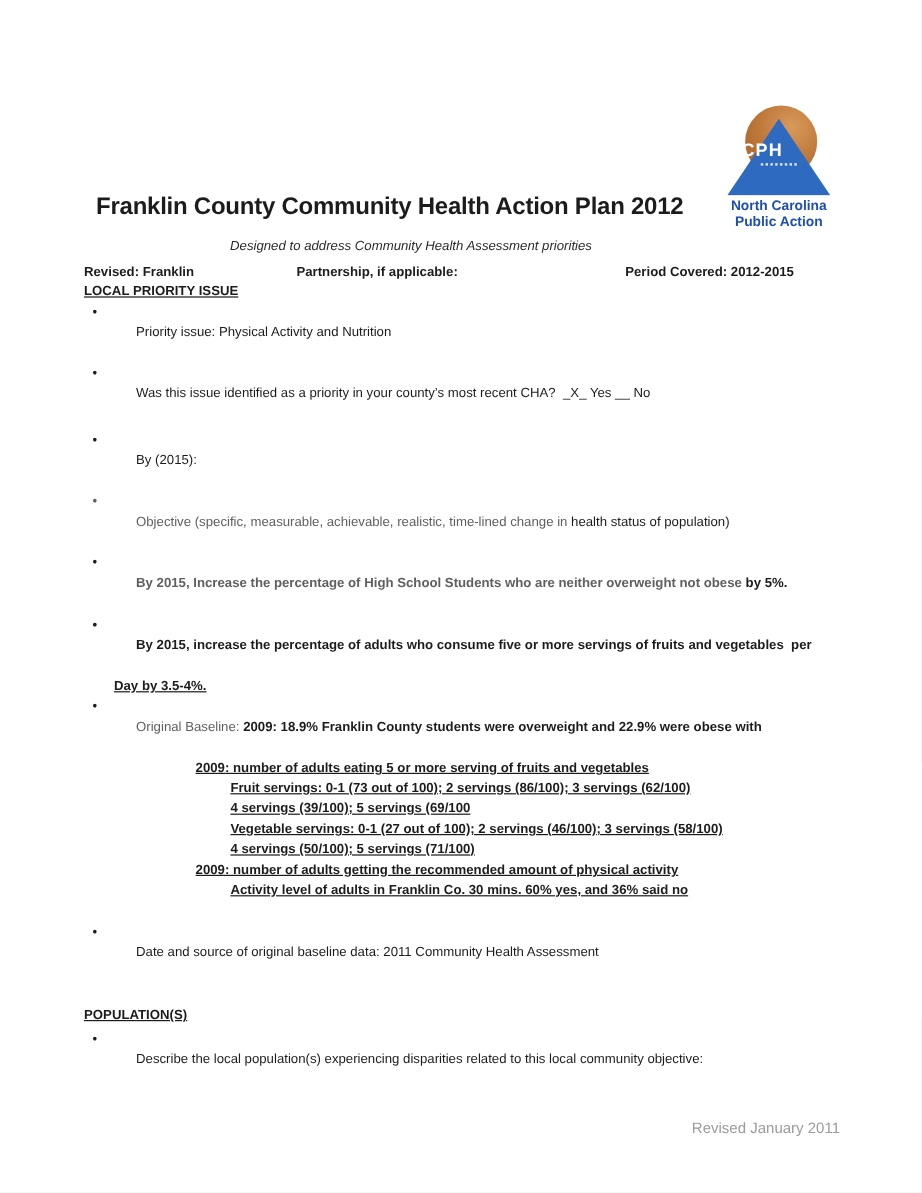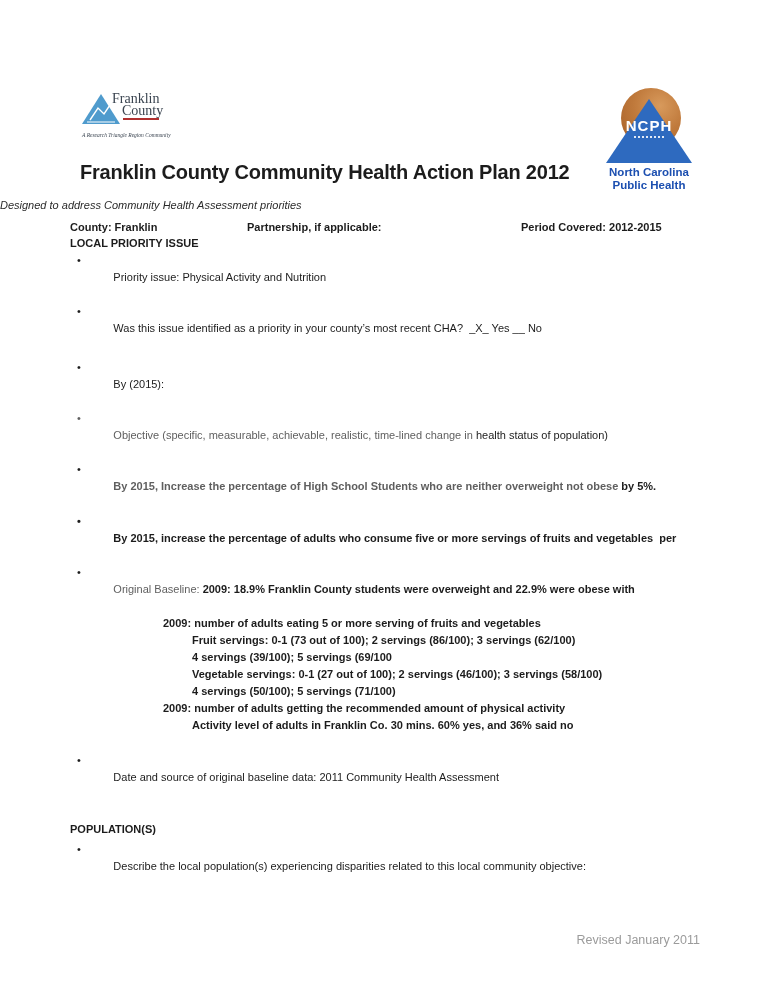--- a/index.html
+++ b/index.html
@@ -17,86 +17,69 @@
   .fr-n2{font-size:14px;margin-left:10px;margin-top:-1px;}
   .fr-redbar{width:36px;height:2px;background:#b03030;margin-left:11px;margin-top:1px;}
   .fr-tag{font-family:"Liberation Serif","DejaVu Serif",serif;font-style:italic;font-size:5.5px;color:#3a4450;margin-top:4px;white-space:nowrap;}
   
   .ncph{position:absolute;left:603px;top:88px;width:92px;text-align:center;}
   .ncph-gfx{position:relative;width:86px;height:76px;margin:0 auto;}
   .ncph-circle{position:absolute;left:15px;top:0;width:60px;height:60px;border-radius:50%;
     background:radial-gradient(circle at 65% 30%, #d89a5c 0%, #c07a3c 45%, #a35c24 100%);}
   .ncph-tri{position:absolute;left:0;top:11px;width:86px;height:64px;background:#2e6abf;
     clip-path:polygon(50% 0, 0 100%, 100% 100%);}
-  .ncph-acronym{position:absolute;left:0;top:29px;width:86px;text-align:center;color:#ffffff;
+  .ncph-acronym{position:absolute;left:0;top:29px;width:86px;text-align:left;color:#ffffff;
     font-weight:bold;font-size:15px;letter-spacing:1px;}
   .ncph-ticks{position:absolute;left:28px;top:48px;width:30px;border-bottom:2px dotted rgba(255,255,255,.85);}
   .ncph-caption{margin-top:2px;color:#1c4fb0;font-weight:bold;font-size:11.5px;line-height:12.5px;}
   
   .title{position:absolute;left:80px;top:161px;font-size:20px;font-weight:bold;letter-spacing:-.2px;white-space:nowrap;}
-  .subtitle{position:absolute;left:0;top:199px;width:685px;text-align:left;font-style:italic;font-size:11px;color:#2a2a2a;}
+  .subtitle{position:absolute;left:0;top:199px;width:685px;text-align:center;font-style:italic;font-size:11px;color:#2a2a2a;}
   .meta{position:absolute;left:0;top:221px;width:768px;font-weight:bold;font-size:11px;}
   .meta-county{position:absolute;left:70px;white-space:pre-wrap;}
   .meta-partner{position:absolute;left:247px;white-space:pre-wrap;}
   .meta-period{position:absolute;left:521px;white-space:pre-wrap;}
   
   .content{position:absolute;left:70px;top:235px;width:636px;font-size:11px;line-height:17px;}
-  .line{white-space:pre-wrap;}
+  .line{white-space:pre-wrap;text-decoration:underline;}
   .b{font-weight:bold;}
   .gray{color:#5f5f5f;}
   .bullet{position:relative;padding-left:25px;white-space:pre-wrap;}
   .dot{position:absolute;left:7px;top:0;}
   .ind0{padding-left:25px;}
   .ind1{padding-left:93px;}
   .ind2{padding-left:122px;}
   .note{margin-left:9px;}
   .mt1{margin-top:1px;} .mt3{margin-top:3px;}
   .mt5{margin-top:5px;} .mt7{margin-top:7px;} .mt18{margin-top:18px;}
   .footer{position:absolute;right:68px;top:933px;font-size:12.5px;color:#9b9b9b;}
 </style>
 </head>
 <body>
 
 <div class="page">
 
-  <div class="fr-logo">
-    <div class="fr-row">
-      <span class="fr-tri">
-        <svg width="38" height="30" viewBox="0 0 38 30">
-          <polygon points="19,0 0,30 38,30" fill="#4f9bcd"></polygon>
-          <polyline points="8,26 16,14 22,20 30,8" fill="none" stroke="#ffffff" stroke-width="1.4"></polyline>
-          <line x1="5" y1="28" x2="33" y2="28" stroke="#ffffff" stroke-width="1"></line>
-        </svg>
-      </span>
-      <span class="fr-names">
-        <div class="fr-n1">Franklin</div>
-        <div class="fr-n2">County</div>
-        <div class="fr-redbar"></div>
-      </span>
-    </div>
-    <div class="fr-tag">A Research Triangle Region Community</div>
-  </div>
 
   <div class="ncph">
     <div class="ncph-gfx">
       <div class="ncph-circle"></div>
       <div class="ncph-tri"></div>
       <div class="ncph-acronym">NCPH</div>
       <div class="ncph-ticks"></div>
     </div>
     <div class="ncph-caption">
       <div>North Carolina</div>
-      <div>Public Health</div>
+      <div>Public Action</div>
     </div>
   </div>
 
   <div class="title">Franklin County Community Health Action Plan 2012</div>
   <div class="subtitle">Designed to address Community Health Assessment priorities</div>
   <div class="meta">
-    <span class="meta-county">County: Franklin</span>
+    <span class="meta-county">Revised: Franklin</span>
     <span class="meta-partner">Partnership, if applicable:</span>
     <span class="meta-period">Period Covered: 2012-2015</span>
   </div>
 
   <div class="content">
 
     <div class="line b">LOCAL PRIORITY ISSUE</div>
 
     <div class="bullet">
       <span class="dot">•</span><span>Priority issue: Physical Activity and Nutrition</span>
@@ -114,20 +97,21 @@
       <span class="dot gray">•</span><span class="gray">Objective (specific, measurable, achievable, realistic, time-lined change in </span><span>health status of population)</span>
     </div>
 
     <div class="bullet">
       <span class="dot">•</span><span class="b gray">By 2015, Increase the percentage of High School Students who are neither overweight not obese </span><span class="b">by 5%.</span>
     </div>
 
     <div class="bullet b mt1">
       <span class="dot">•</span><span>By 2015, increase the percentage of adults who consume five or more servings of fruits and vegetables  per</span>
     </div>
+    <div class="line ind0 b">Day by 3.5-4%.</div>
 
     <div class="bullet">
       <span class="dot">•</span><span class="gray">Original Baseline: </span><span class="b">2009: 18.9% Franklin County students were overweight and 22.9% were obese with</span>
     </div>
     <div class="line ind1 b">2009: number of adults eating 5 or more serving of fruits and vegetables</div>
     <div class="line ind2 b">Fruit servings: 0-1 (73 out of 100); 2 servings (86/100); 3 servings (62/100)</div>
     <div class="line ind2 b">4 servings (39/100); 5 servings (69/100</div>
     <div class="line ind2 b">Vegetable servings: 0-1 (27 out of 100); 2 servings (46/100); 3 servings (58/100)</div>
     <div class="line ind2 b">4 servings (50/100); 5 servings (71/100)</div>
     <div class="line ind1 b">2009: number of adults getting the recommended amount of physical activity</div>

